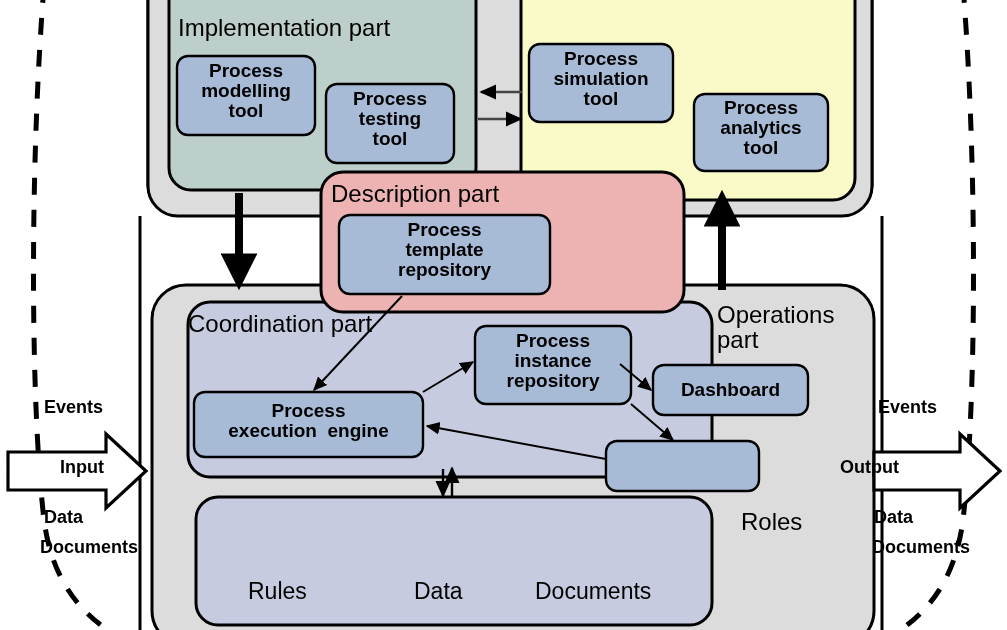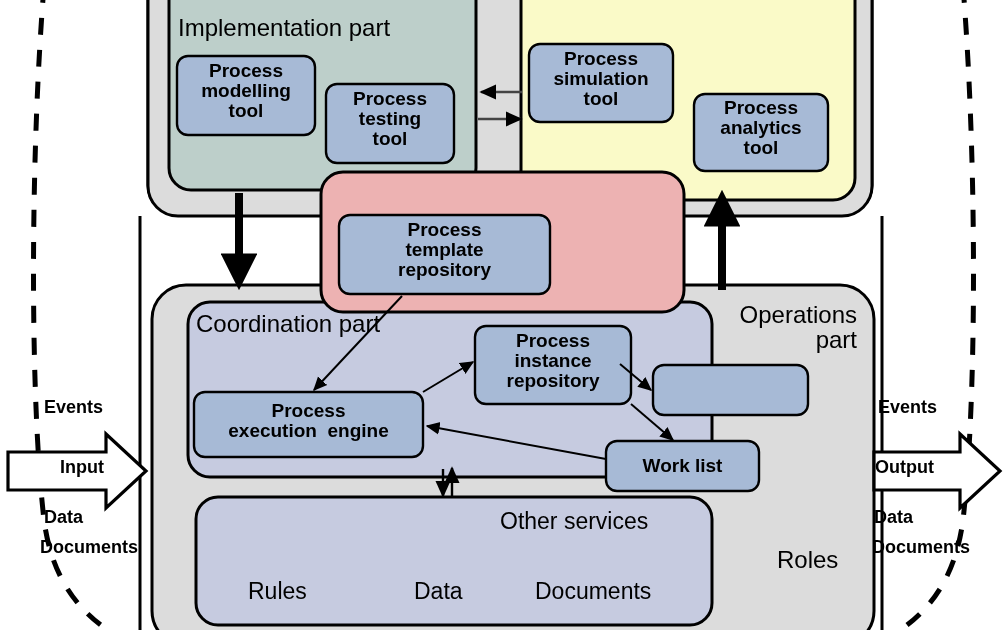--- a/index.html
+++ b/index.html
@@ -41,21 +41,21 @@
     text-align: center;
   }
   .io-label {
     font-size: 18px;
     font-weight: 700;
   }
   .svc-label {
     font-size: 23px;
     font-weight: 400;
   }
-  .ctr { text-align: right; }
+  .ctr { text-align: left; }
 </style>
 </head>
 <body>
 
 <div id="diagram-root">
 
   <svg id="scene" viewBox="0 0 1007 630">
     <defs>
       <marker id="ah-thin" viewBox="0 0 10 10" refX="9" refY="5" markerWidth="7" markerHeight="7" orient="auto-start-reverse">
         <path d="M 0 0.5 L 10 5 L 0 9.5 z" fill="#000"></path>
@@ -117,53 +117,53 @@
     <line x1="140" y1="216" x2="140" y2="630" stroke="#000" stroke-width="3"></line>
     <line x1="882" y1="216" x2="882" y2="630" stroke="#000" stroke-width="3"></line>
 
     <path d="M 8 452 L 106 452 L 106 434 L 146 471 L 106 508 L 106 490 L 8 490 Z" fill="#ffffff" stroke="#000" stroke-width="3.2"></path>
     <path d="M 874 452 L 960 452 L 960 434 L 1000 471 L 960 508 L 960 490 L 874 490 Z" fill="#ffffff" stroke="#000" stroke-width="3.2"></path>
   </svg>
 
   <div class="lbl part-title" style="left:178px; top:16px;">Implementation part</div>
 
 
+  <div class="lbl part-title" style="left:331px; top:182px;">Description part</div>
 
-  <div class="lbl part-title" style="left:196px; top:312px;">Coordination part</div>
+  <div class="lbl part-title" style="left:188px; top:312px;">Coordination part</div>
 
   <div class="lbl part-title ctr" style="left:717px; top:303px; width:140px;">Operations<br>part</div>
 
 
-  <div class="lbl part-title" style="left:741px; top:548px;margin-left:36px;">Roles</div>
+  <div class="lbl part-title" style="left:741px; top:510px;">Roles</div>
 
   <div class="lbl tool-label" style="left:177px; top:61px; width:138px;">Process<br>modelling<br>tool</div>
 
   <div class="lbl tool-label" style="left:326px; top:89px; width:128px;">Process<br>testing<br>tool</div>
 
   <div class="lbl tool-label" style="left:529px; top:49px; width:144px;">Process<br>simulation<br>tool</div>
 
   <div class="lbl tool-label" style="left:694px; top:98px; width:134px;">Process<br>analytics<br>tool</div>
 
   <div class="lbl tool-label" style="left:339px; top:220px; width:211px;">Process<br>template<br>repository</div>
 
   <div class="lbl tool-label" style="left:194px; top:401px; width:229px;">Process<br>execution&nbsp; engine</div>
 
   <div class="lbl tool-label" style="left:475px; top:331px; width:156px;">Process<br>instance<br>repository</div>
 
+  <div class="lbl tool-label" style="left:653px; top:380px; width:155px;">Dashboard</div>
 
-  <div class="lbl tool-label" style="left:606px; top:456px; width:153px;">Work list</div>
 
-  <div class="lbl svc-label" style="left:500px; top:510px;">Other services</div>
   <div class="lbl svc-label" style="left:248px; top:580px;text-align:right;">Rules</div>
   <div class="lbl svc-label" style="left:414px; top:580px;">Data</div>
   <div class="lbl svc-label" style="left:535px; top:580px;">Documents</div>
 
   <div class="lbl io-label" style="left:44px; top:398px;">Events</div>
   <div class="lbl io-label" style="left:40px; top:458px;margin-left:20px;">Input</div>
   <div class="lbl io-label" style="left:44px; top:508px;">Data</div>
   <div class="lbl io-label" style="left:40px; top:538px;">Documents</div>
 
   <div class="lbl io-label" style="left:878px; top:398px;">Events</div>
-  <div class="lbl io-label" style="left:875px; top:458px;">Output</div>
+  <div class="lbl io-label" style="left:840px; top:458px;">Output</div>
   <div class="lbl io-label" style="left:874px; top:508px;">Data</div>
   <div class="lbl io-label" style="left:872px; top:538px;">Documents</div>
 
 </div>
 
 </body></html>

